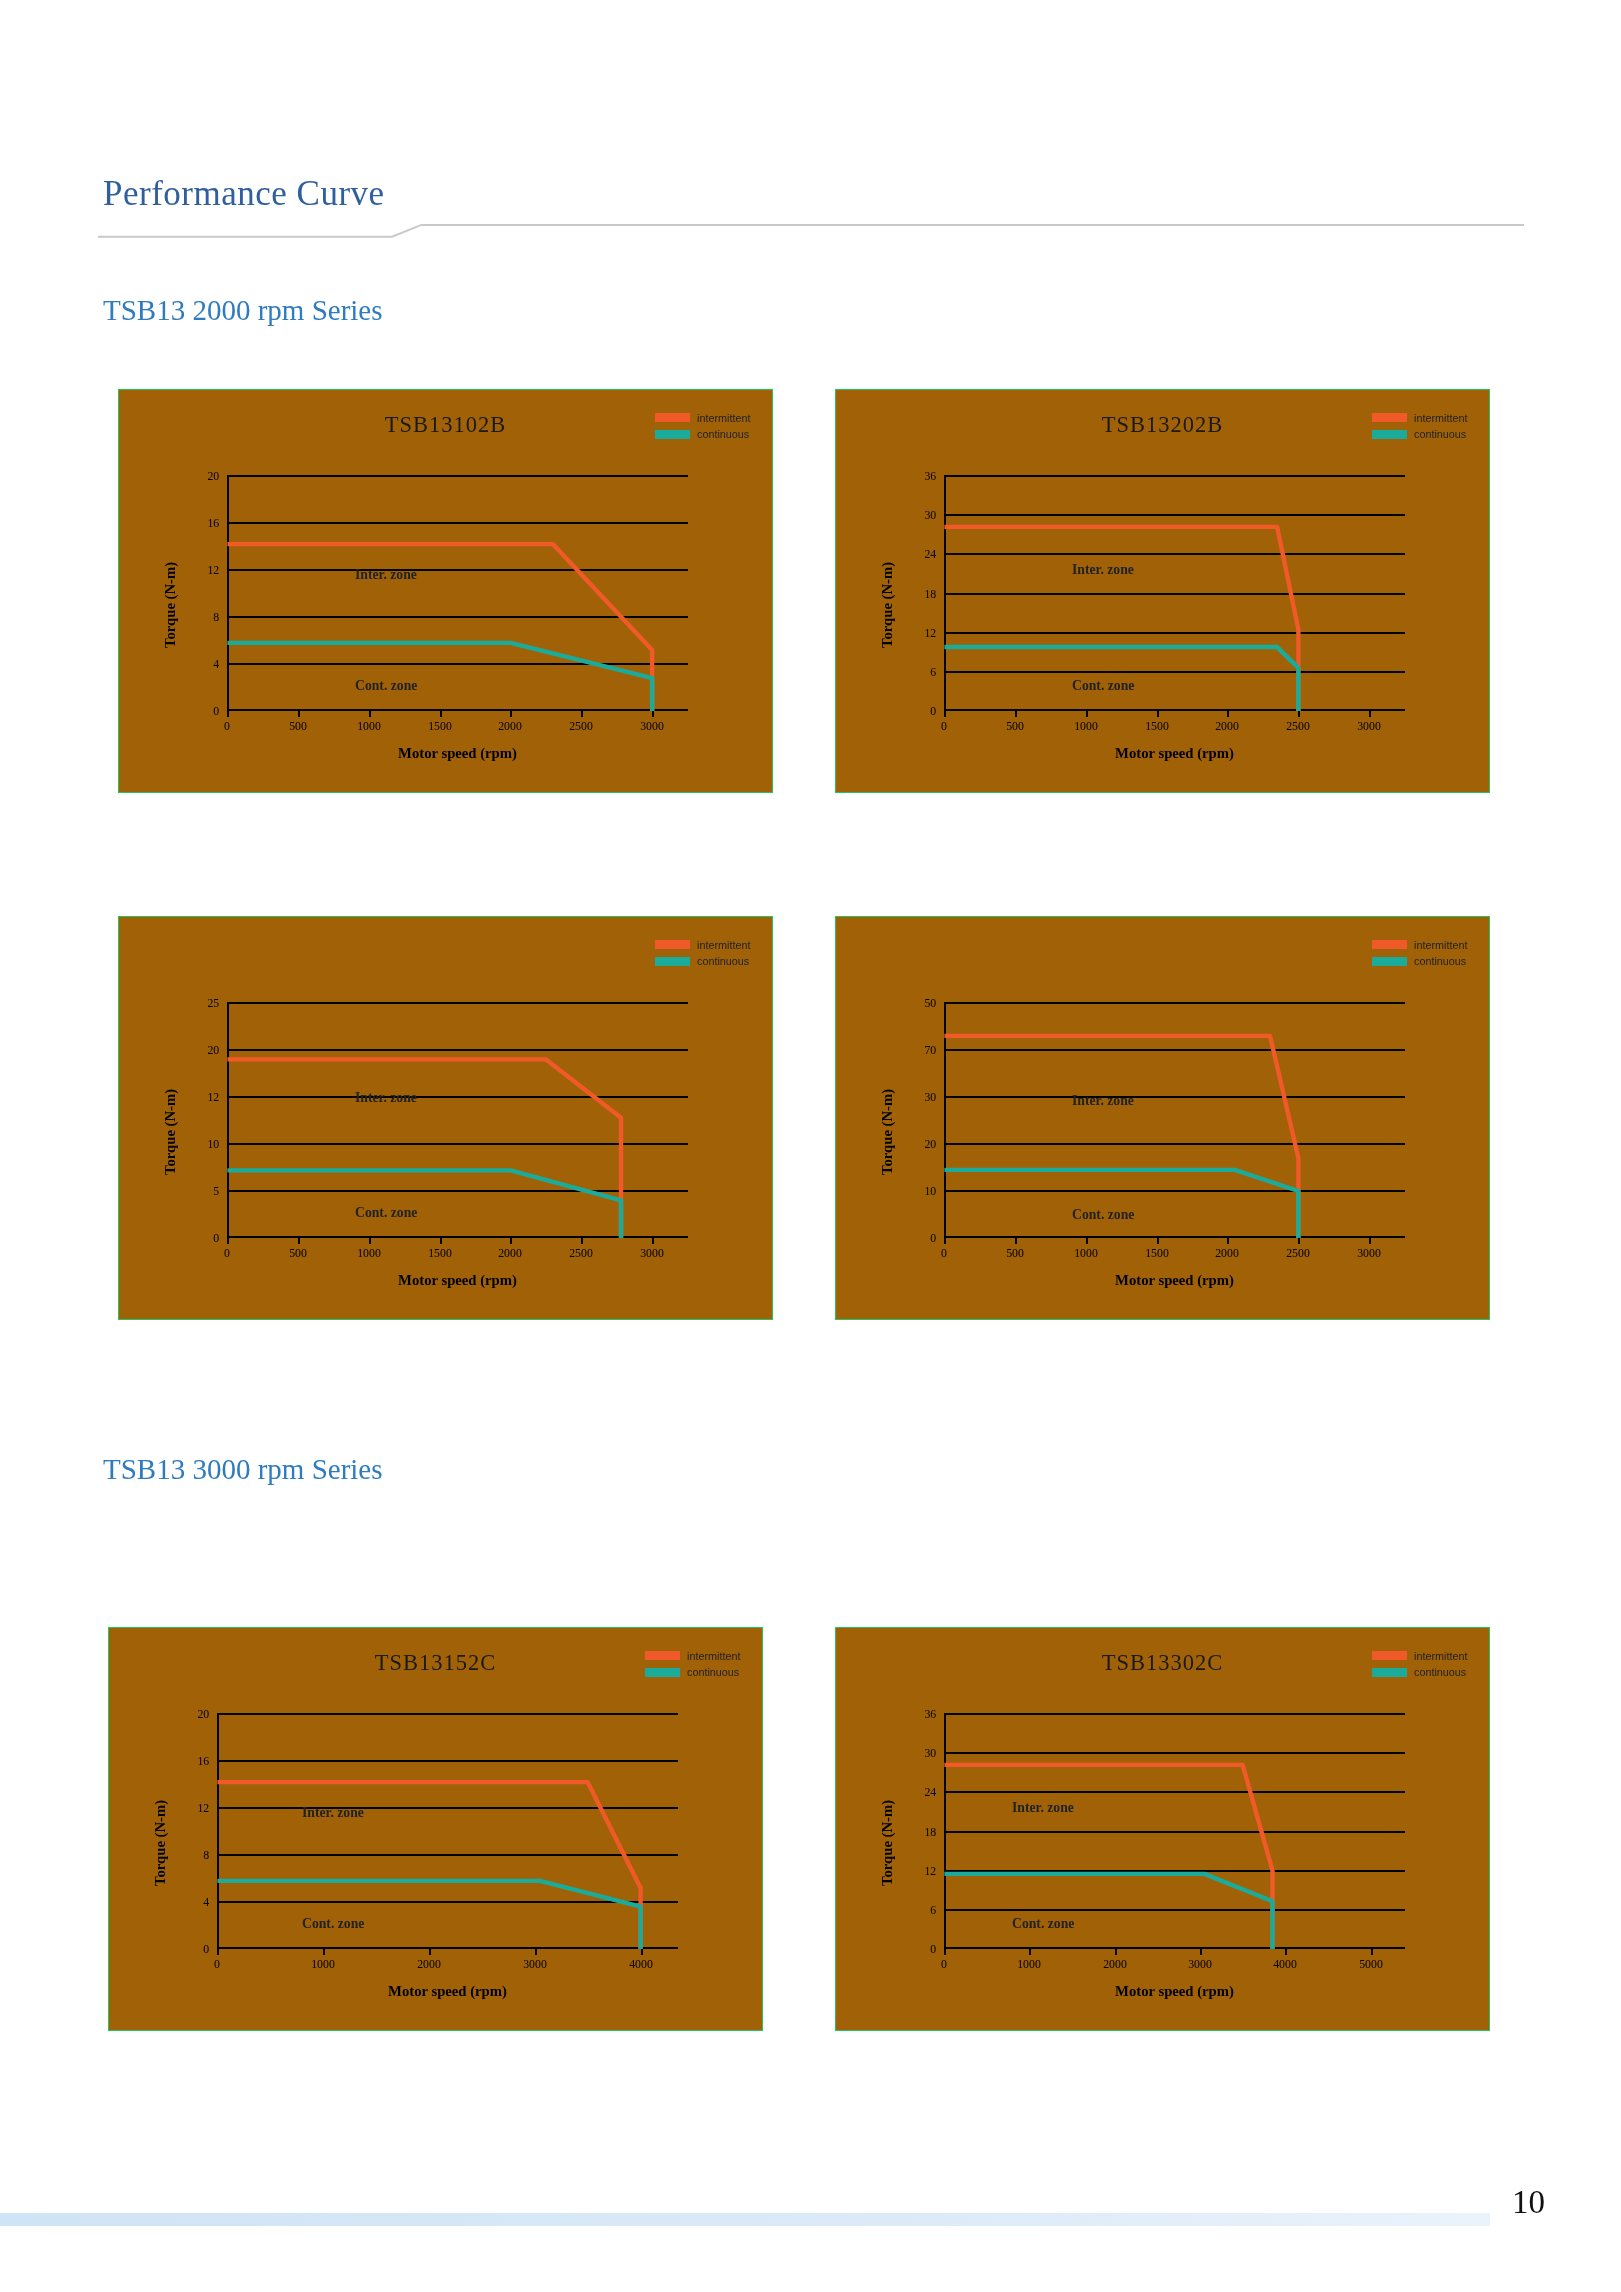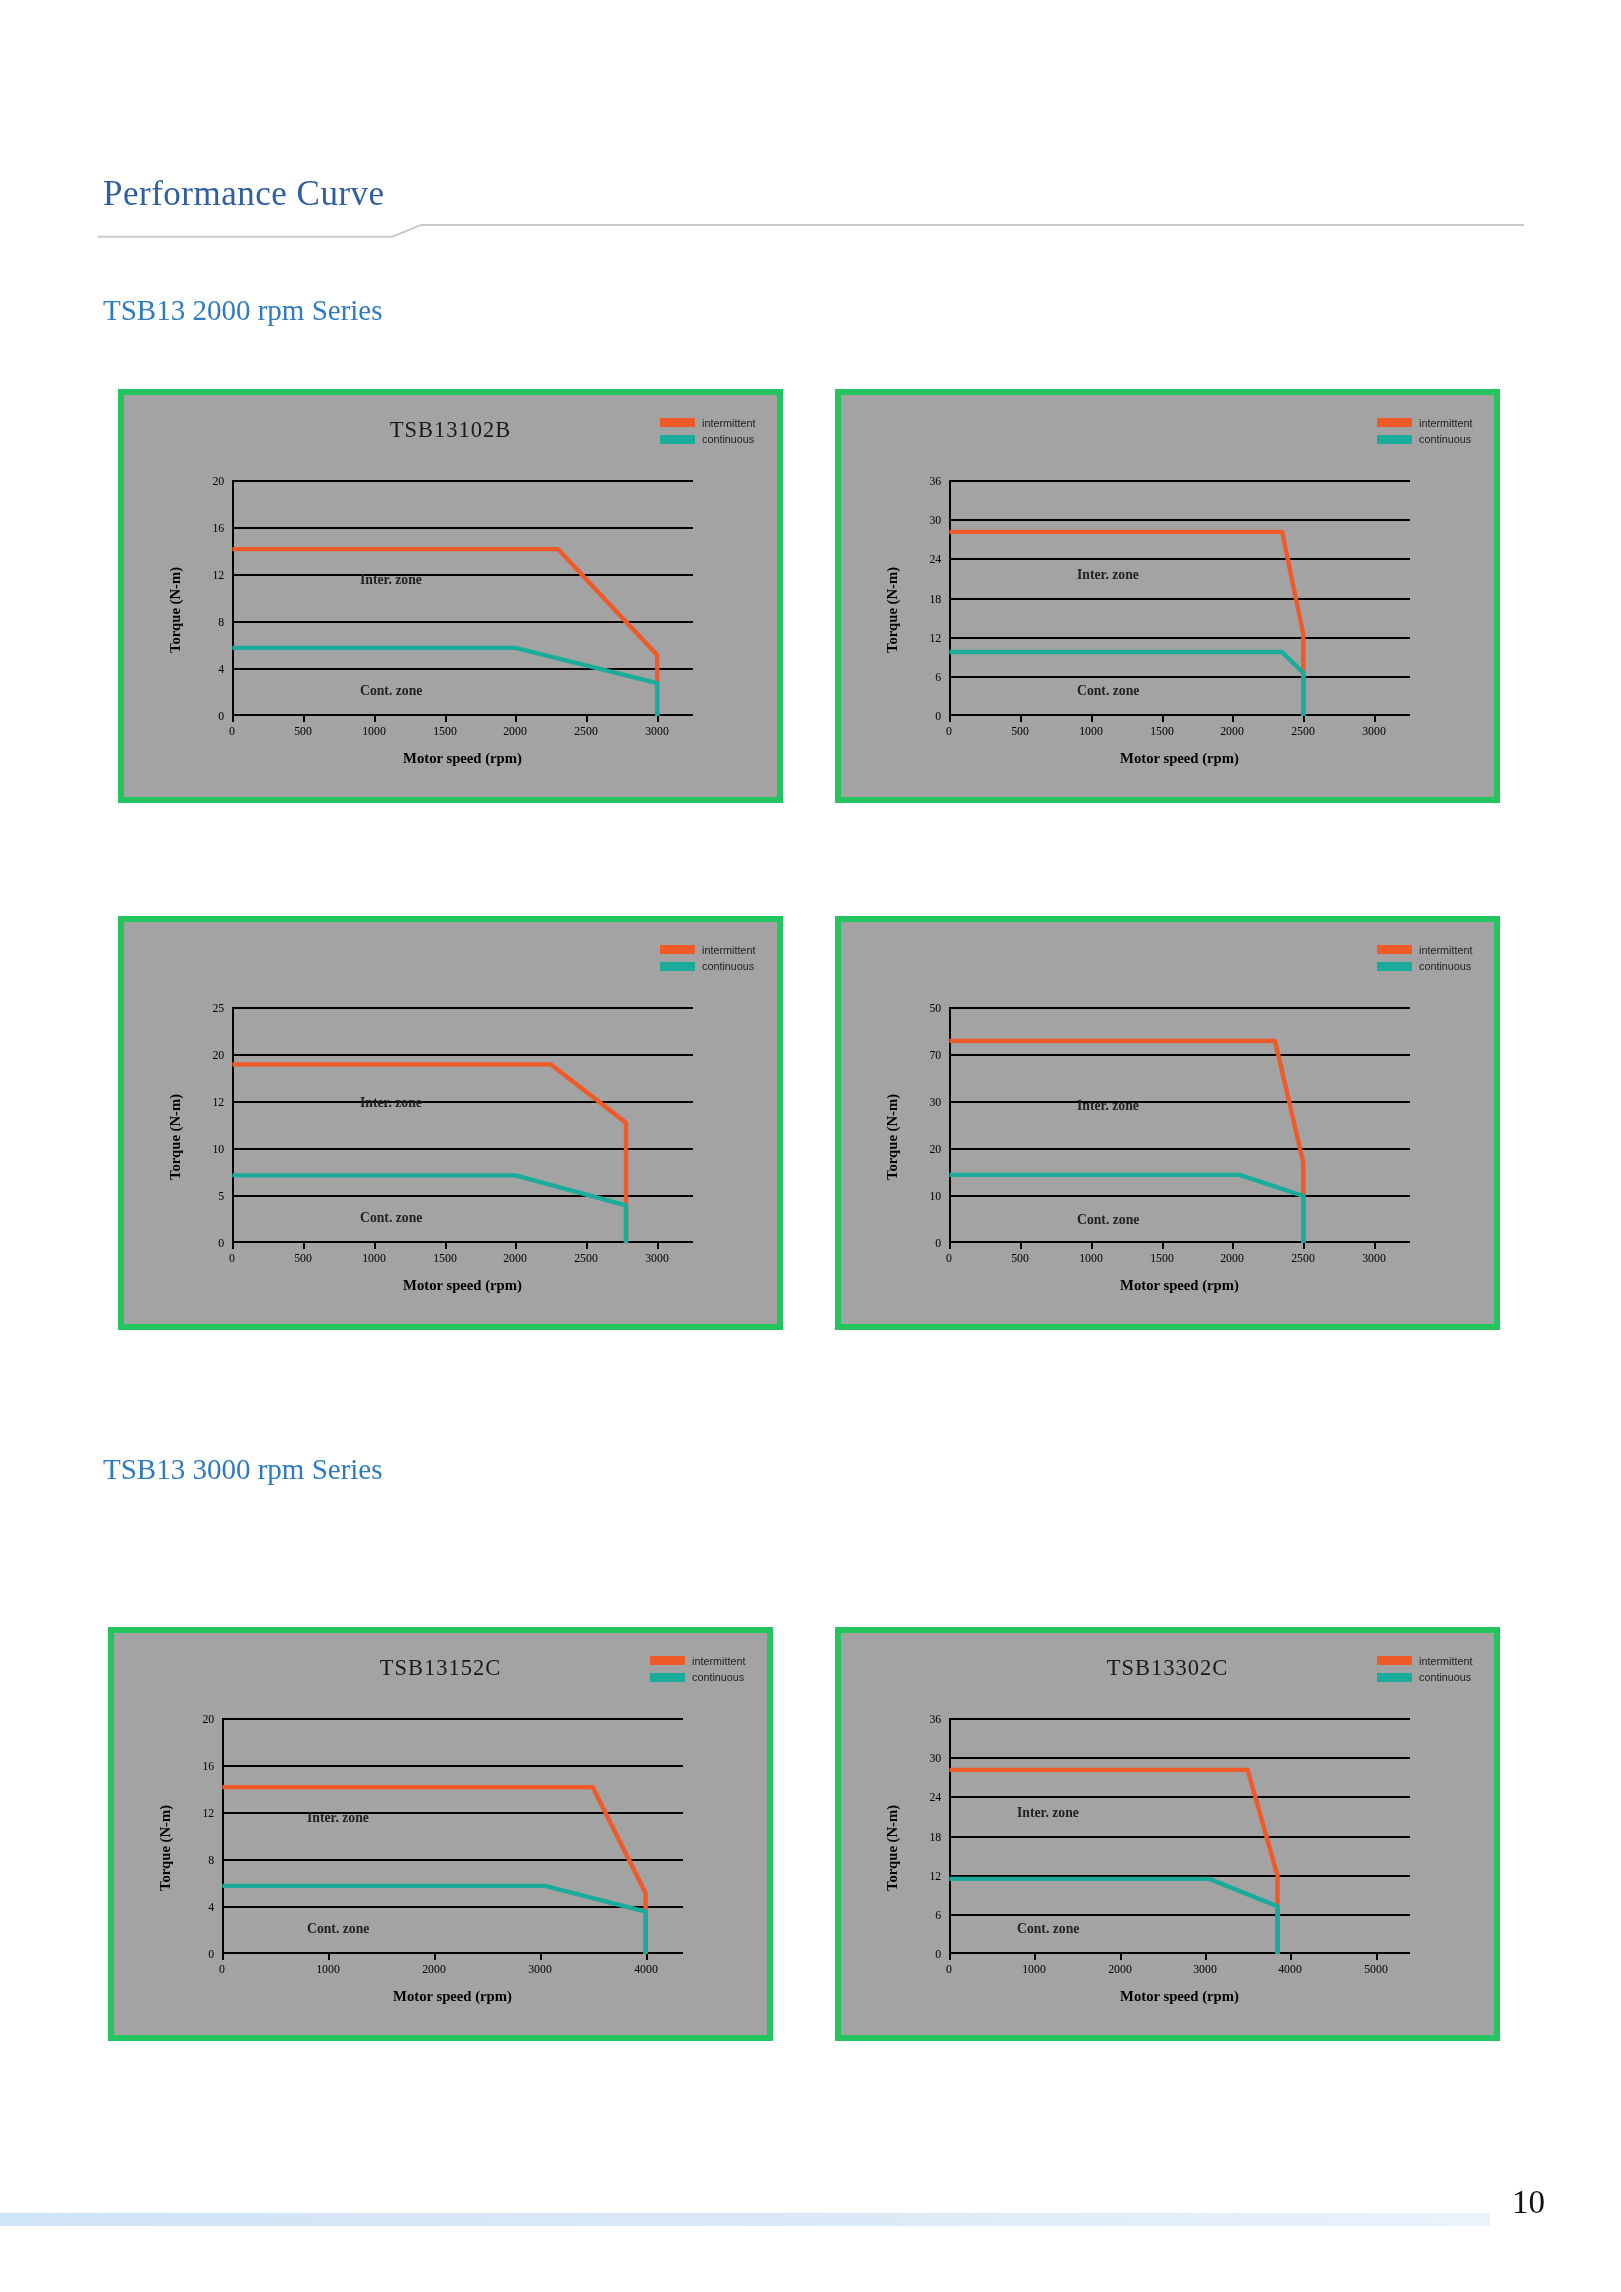--- a/index.html
+++ b/index.html
@@ -20,21 +20,21 @@
   .title-rule svg{display:block;}
   .section-title{
     position:absolute;font-size:29px;color:#2e7bbf;
     font-family:"Liberation Serif", serif;
   }
   #sec1{left:103px;top:294px;}
   #sec2{left:103px;top:1453px;}
 
   
   .card{
-    position:absolute;border:6px solid #22c55e;background:#a3a3a3;
+    position:absolute;border:1px solid #22c55e;background:#a16207;
     width:653px;height:402px;
   }
   #card0{left:118px;top:389px;}
   #card1{left:835px;top:389px;}
   #card2{left:118px;top:916px;}
   #card3{left:835px;top:916px;}
   #card4{left:108px;top:1627px;}
   #card5{left:835px;top:1627px;}
 
   .chart-title{
@@ -144,20 +144,21 @@
         <path d="M0.0 69.6 L332.6 69.6 L433.8 177.6 L433.8 240.0" fill="none" stroke="#ef5a28" stroke-width="4.5" stroke-linejoin="round"></path>
         <path d="M0.0 170.4 L289.2 170.4 L433.8 206.4 L433.8 240.0" fill="none" stroke="#1aab9b" stroke-width="4.5" stroke-linejoin="round"></path>
       </svg>
       <div class="zone-label" style="left: 128px; top: 91px;">Inter. zone</div>
       <div class="zone-label" style="left: 128px; top: 202px;">Cont. zone</div>
     </div>
     <div class="axis-y-label" style="left: 43px; top: 258px;">Torque (N-m)</div>
     <div class="axis-x-label" style="left: 108px; width: 461px; top: 355px;">Motor speed (rpm)</div>
   </div>
 <div class="card" id="card1">
+    <div class="chart-title">TSB13202B</div>
     <div class="legend">
       <div class="row">
         <span class="swatch" style="background: rgb(239, 90, 40);"></span>
         <span>intermittent</span>
       </div>
       <div class="row">
         <span class="swatch" style="background: rgb(26, 171, 155);"></span>
         <span>continuous</span>
       </div>
     </div>

